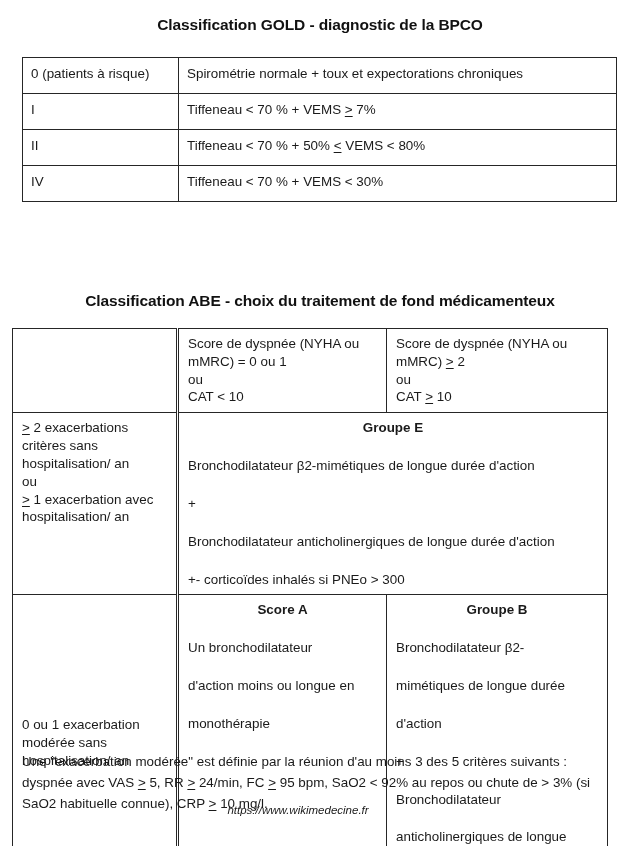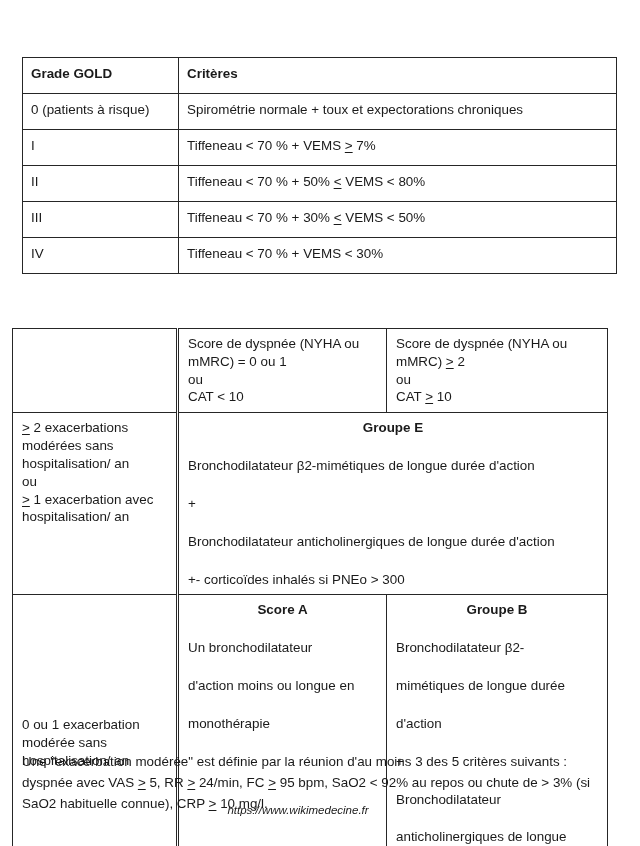--- a/index.html
+++ b/index.html
@@ -119,54 +119,48 @@
     font-size: 11.5px;
     color: #1a1a1a;
     font-style: italic;
   }
 </style>
 </head>
 <body>
 
 <div class="page">
 
+  <div class="doc-title" id="title-gold">Classification GOLD - diagnostic de la BPCO</div>
 
   <table class="tbl" id="table-gold">
     <colgroup>
         <col class="c1">
         <col class="c2">
       </colgroup>
     <tbody>
       <tr>
-        <td class="hdr">Grade GOLD</td>
-        <td class="hdr">Critères</td>
-      </tr>
-      <tr>
         <td>0 (patients à risque)</td>
         <td>Spirométrie normale + toux et expectorations chroniques</td>
       </tr>
       <tr>
         <td>I</td>
         <td><span>Tiffeneau &lt; 70 % + VEMS </span><span class="ge">&gt;</span><span> 7%</span></td>
       </tr>
       <tr>
         <td>II</td>
         <td><span>Tiffeneau &lt; 70 % + 50% </span><span class="le">&lt;</span><span> VEMS &lt; 80%</span></td>
       </tr>
       <tr>
-        <td>III</td>
-        <td><span>Tiffeneau &lt; 70 % + 30% </span><span class="le">&lt;</span><span> VEMS &lt; 50%</span></td>
-      </tr>
-      <tr>
         <td>IV</td>
         <td>Tiffeneau &lt; 70 % + VEMS &lt; 30%</td>
       </tr>
     </tbody>
   </table>
 
+  <div class="doc-title" id="title-abe">Classification ABE - choix du traitement de fond médicamenteux</div>
 
   <table class="tbl" id="table-abe">
     <colgroup>
         <col class="c1">
         <col class="c2">
         <col class="c3">
       </colgroup>
     <tbody>
 
       <tr>
@@ -181,21 +175,21 @@
           <div>Score de dyspnée (NYHA ou</div>
           <div><span>mMRC) </span><span class="ge">&gt;</span><span> 2</span></div>
           <div>ou</div>
           <div><span>CAT </span><span class="ge">&gt;</span><span> 10</span></div>
         </td>
       </tr>
 
       <tr>
         <td class="cell-lines">
           <div><span class="ge">&gt;</span><span> 2 exacerbations</span></div>
-          <div>modérées sans</div>
+          <div>critères sans</div>
           <div>hospitalisation/ an</div>
           <div>ou</div>
           <div><span class="ge">&gt;</span><span> 1 exacerbation avec</span></div>
           <div>hospitalisation/ an</div>
         </td>
         <td class="sep-thick" colspan="2">
           <div class="cell-title">Groupe E</div>
           <div class="cell-body">
             <div>Bronchodilatateur β2-mimétiques de longue durée d'action</div>
             <div>+</div>

